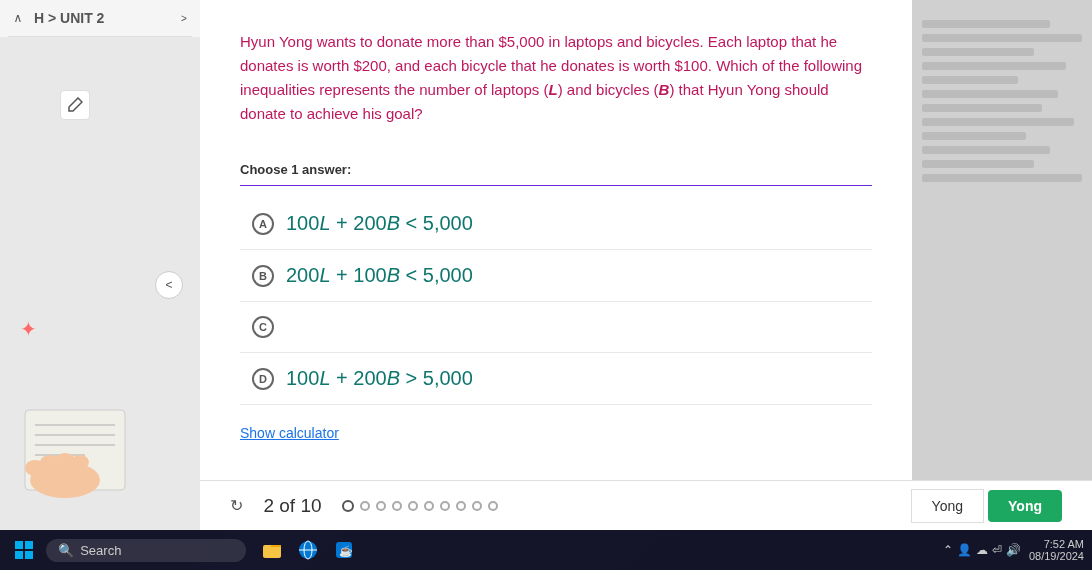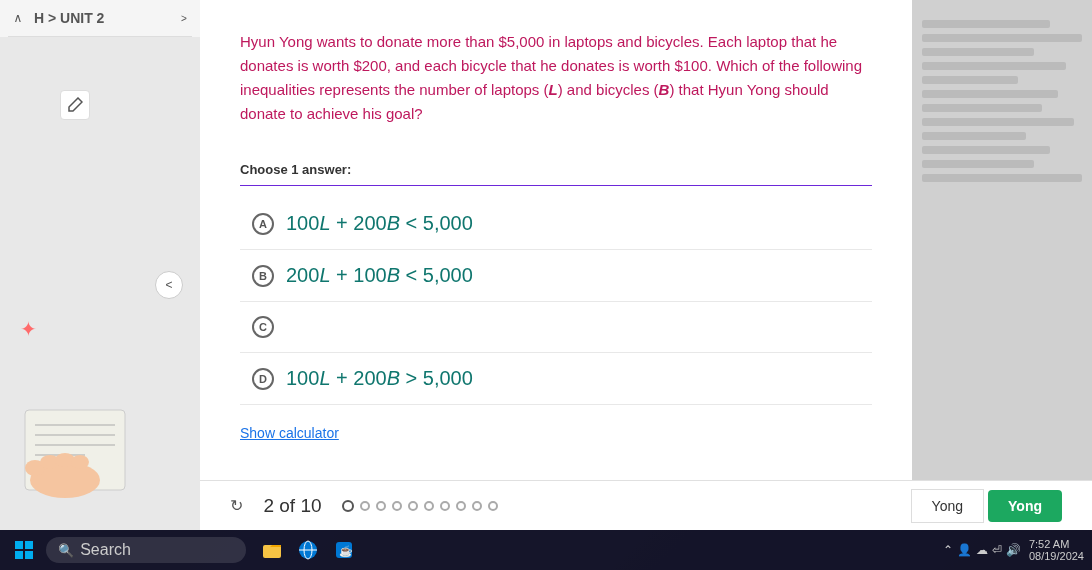--- a/index.html
+++ b/index.html
@@ -335,21 +335,21 @@
       width: 200px;
       cursor: pointer;
     }
 
     .search-icon-taskbar {
       color: #ccc;
       font-size: 13px;
     }
 
     .search-text-taskbar {
-      font-size: 16px;
+      font-size: 13px;
       color: #ccc;
     }
 
     .taskbar-apps {
       display: flex;
       gap: 4px;
       margin-left: 4px;
     }
 
     .taskbar-app {
@@ -376,20 +376,21 @@
       gap: 4px;
       align-items: center;
     }
 
     .taskbar-icon-small {
       color: #ccc;
       font-size: 12px;
     }
 
     .time-display {
+      text-align: right;
     }
 
     .time-text {
       font-size: 11px;
       color: #ccc;
       display: block;
     }
 
     .date-text {
       font-size: 11px;

